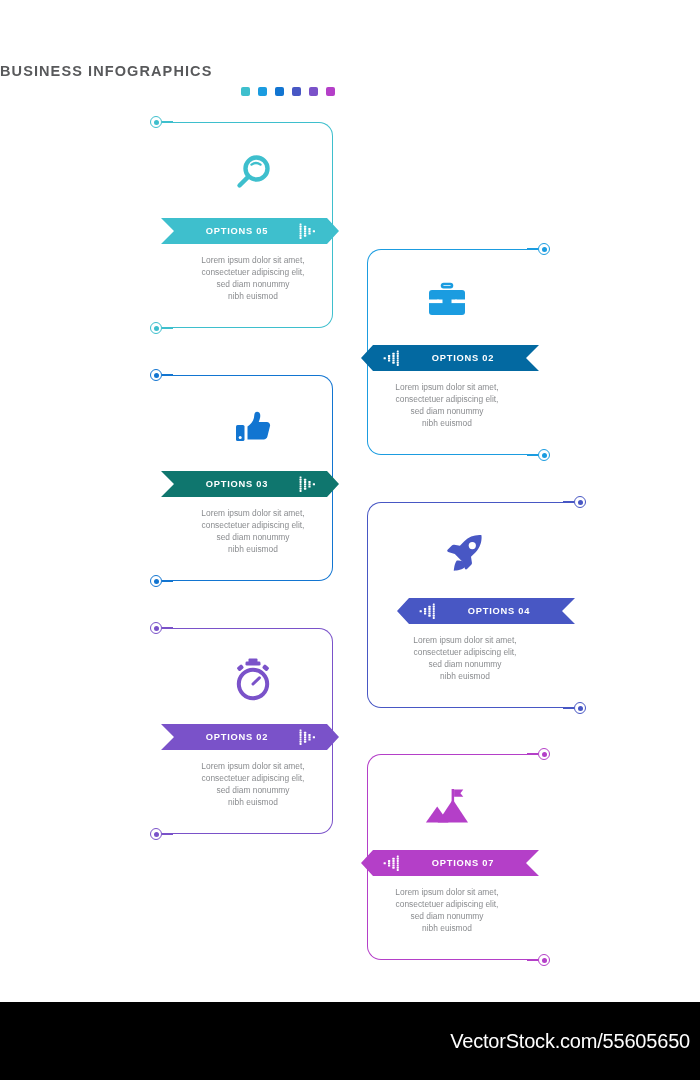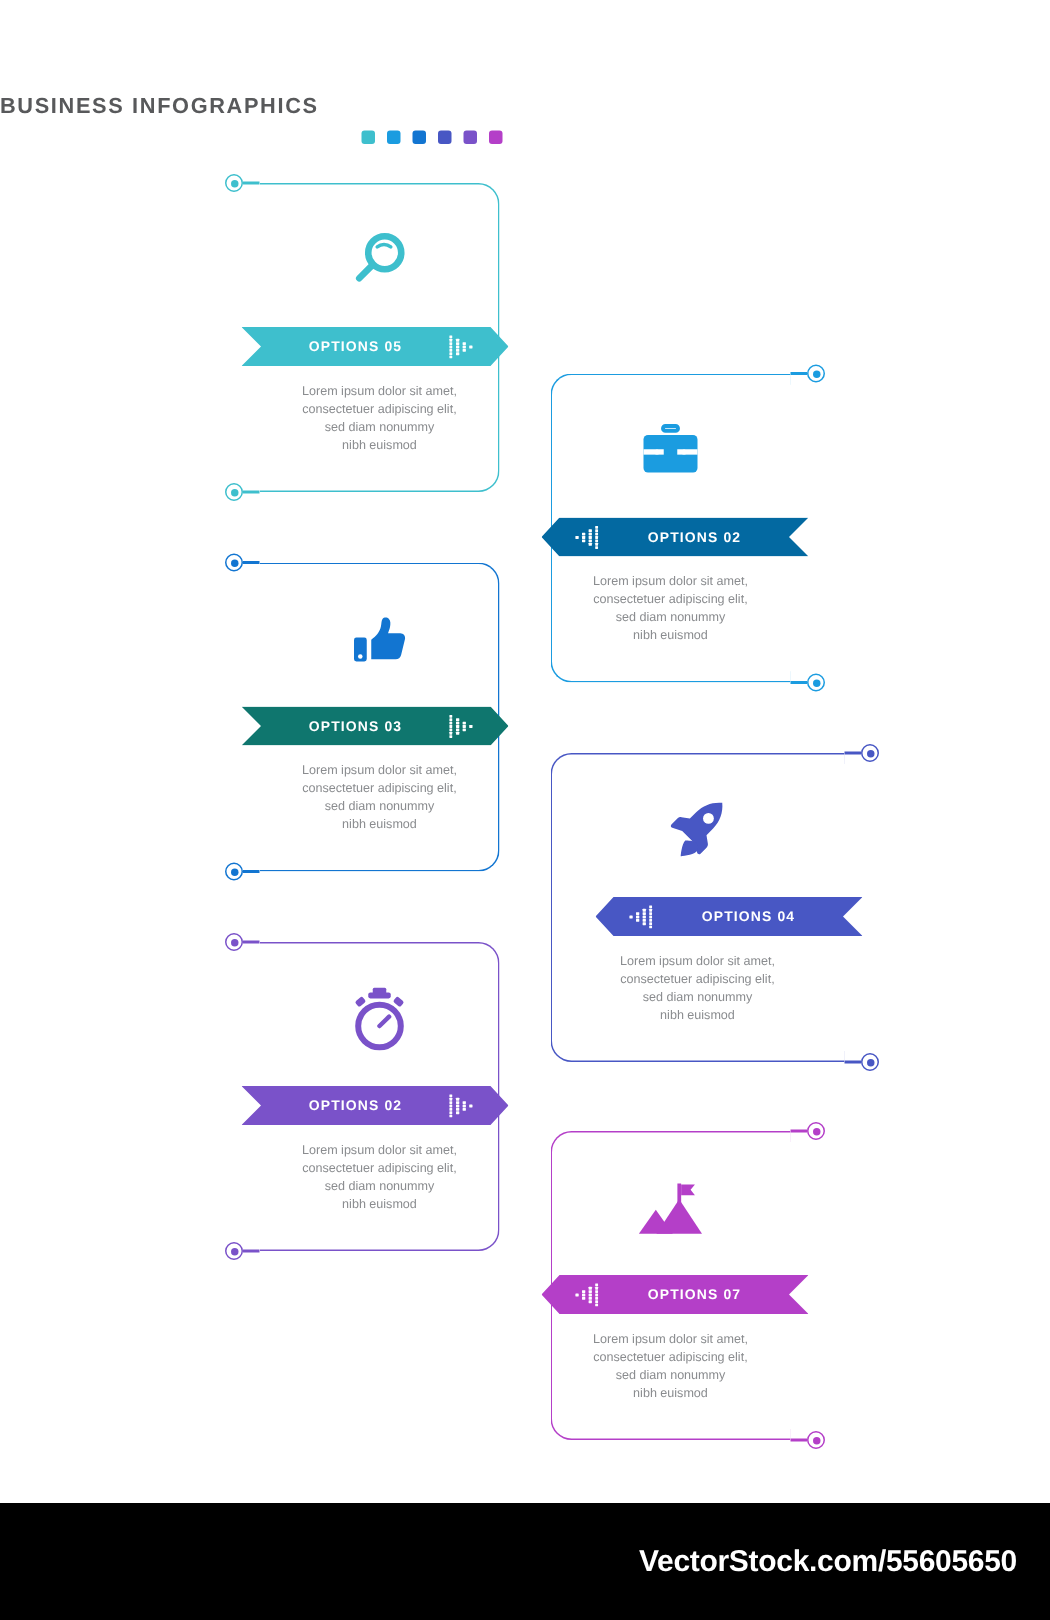--- a/index.html
+++ b/index.html
@@ -88,21 +88,21 @@
     padding:0 6px;box-sizing:border-box;
   }
   .body-text span{display:block;}
 
   
   .footer{
     position:absolute;left:0;bottom:0;width:700px;height:78px;
     background:#000;color:#fff;display:flex;align-items:center;
   }
   .wm-logo{font-size:30px;font-weight:bold;letter-spacing:-0.4px;margin-left:26px;}
-  .wm-url{font-size:20px;margin-left:auto;margin-right:22px;letter-spacing:-0.2px;font-weight:bold;}
+  .wm-url{font-size:20px;margin-left:auto;margin-right:10px;letter-spacing:-0.2px;}
 </style>
 </head>
 <body>
 
 <div class="canvas">
 
   <div class="header">
     <div class="header-title">BUSINESS INFOGRAPHICS</div>
     <div class="dots" id="dot-row">
         <span class="dot" style="background: rgb(62, 191, 205);"></span>

